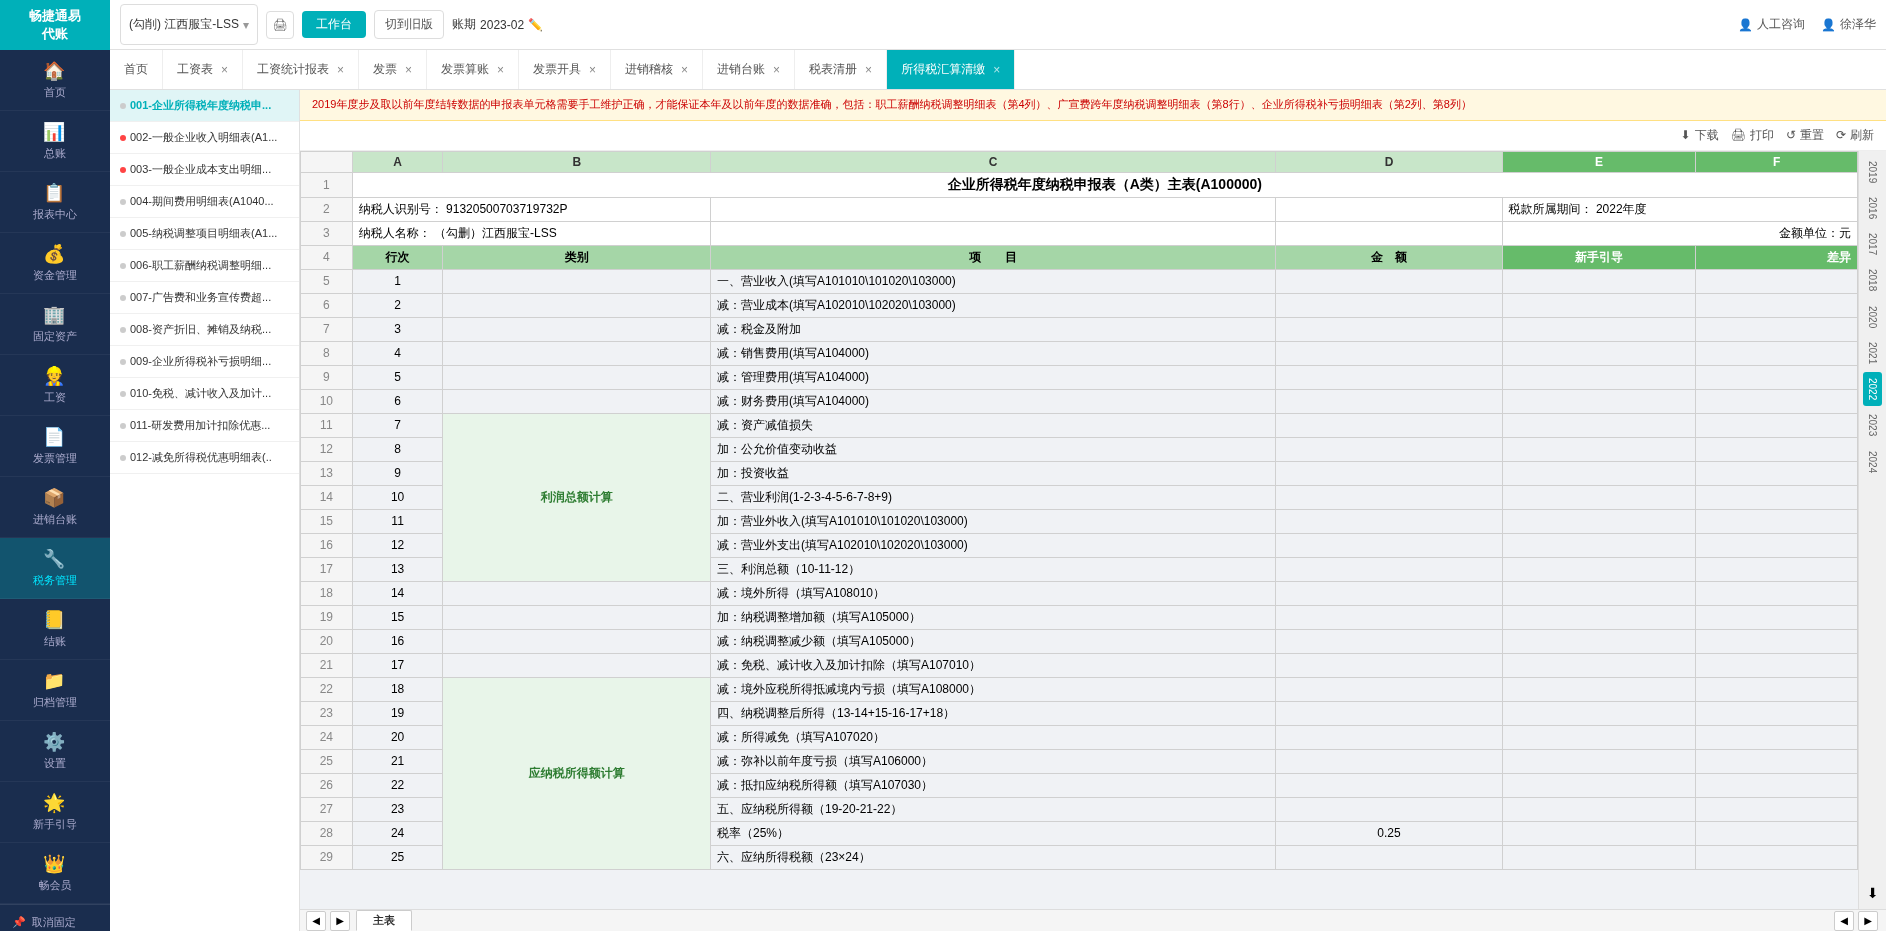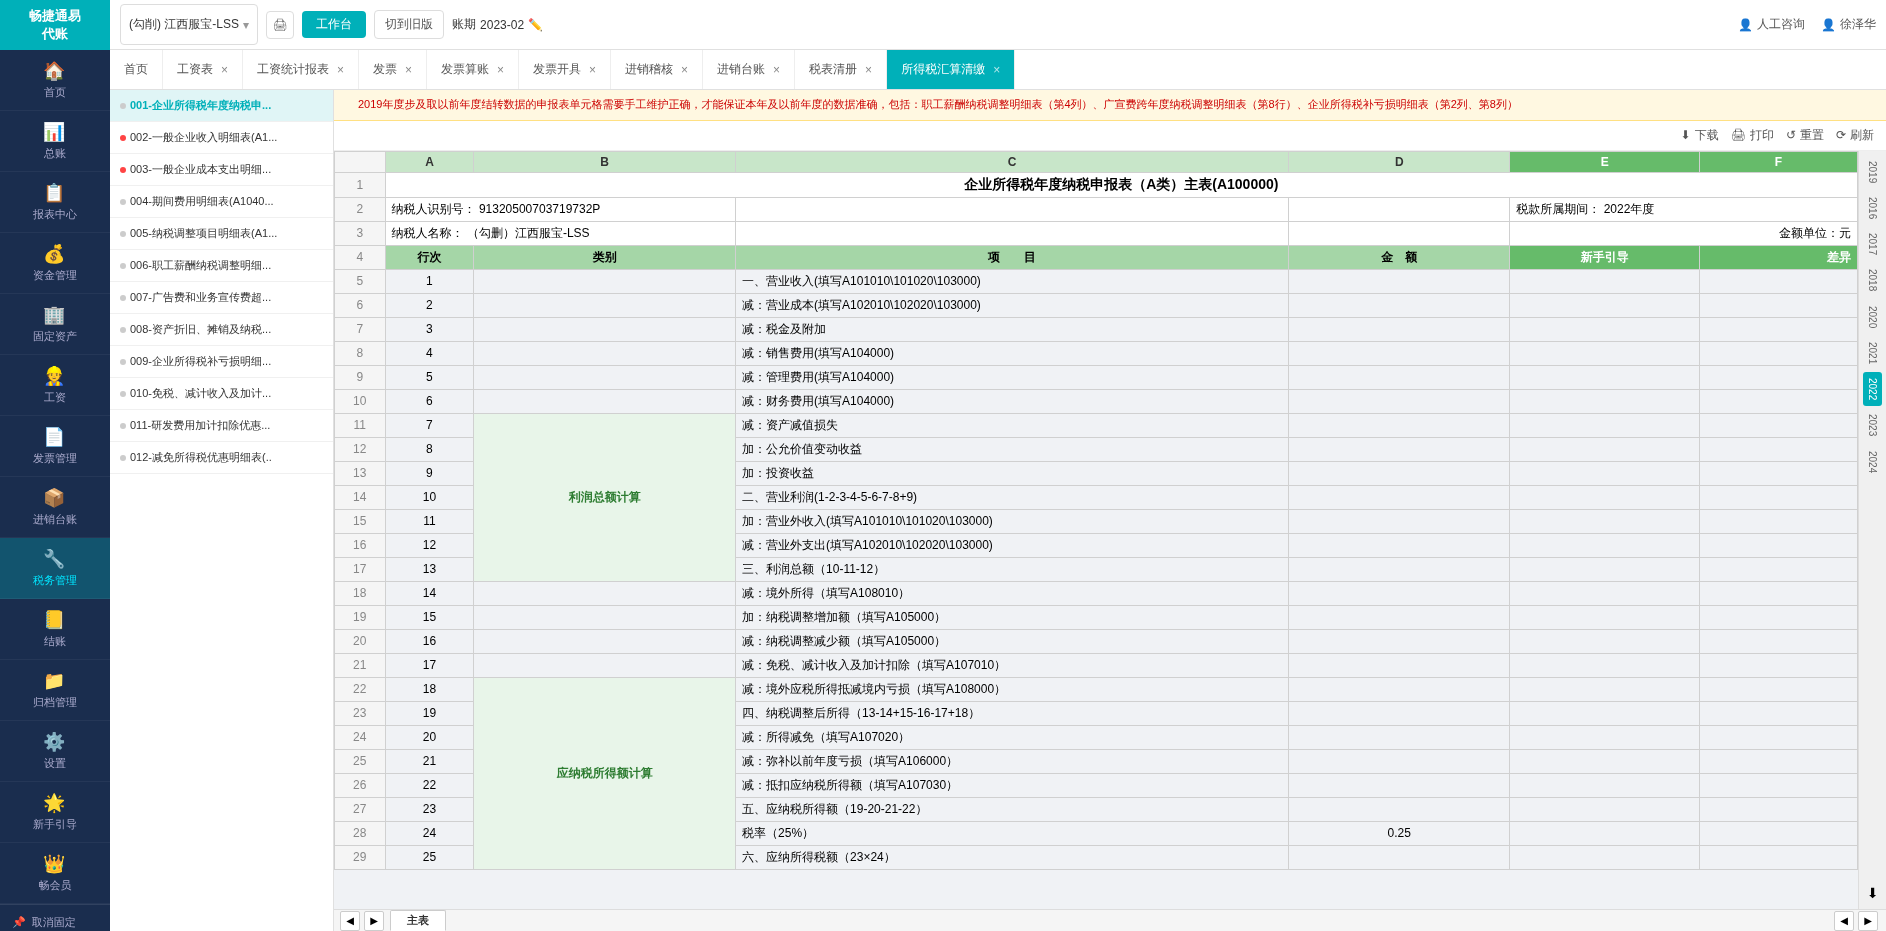--- a/index.html
+++ b/index.html
@@ -31,31 +31,31 @@
     
     .navtabs { background: #fff; height: 40px; display: flex; align-items: center; padding: 0 0; border-bottom: 1px solid #e0e0e0; overflow-x: auto; }
     .navtab { padding: 0 14px; height: 40px; display: flex; align-items: center; gap: 4px; cursor: pointer; font-size: 12px; color: #555; border-right: 1px solid #eee; white-space: nowrap; }
     .navtab.active { background: #00b0b9; color: #fff; }
     .navtab .close { color: inherit; opacity: 0.7; margin-left: 4px; }
 
     
     .content-area { flex: 1; display: flex; overflow: hidden; }
 
     
-    .list-panel { width: 224px; background: #fff; border-right: 1px solid #e0e0e0; overflow-y: auto; flex-shrink: 0; }
+    .list-panel { width: 190px; background: #fff; border-right: 1px solid #e0e0e0; overflow-y: auto; flex-shrink: 0; }
     .list-item { padding: 8px 10px; font-size: 11px; cursor: pointer; border-bottom: 1px solid #f0f0f0; color: #333; display: flex; align-items: center; gap: 4px; }
     .list-item.active { background: #e0f5f6; color: #00b0b9; font-weight: bold; }
     .list-item .dot { width: 6px; height: 6px; border-radius: 50%; background: #ccc; flex-shrink: 0; }
     .list-item.error .dot { background: #f44; }
 
     
     .right-panel { flex: 1; display: flex; flex-direction: column; overflow: hidden; }
 
     
-    .warning-banner { background: #fff8e1; border-bottom: 1px solid #ffe082; padding: 6px 24px; font-size: 11px; color: #c00; line-height: 1.6; }
+    .warning-banner { background: #fff8e1; border-bottom: 1px solid #ffe082; padding: 6px 12px; font-size: 11px; color: #c00; line-height: 1.6; }
 
     
     .panel-toolbar { background: #fff; padding: 6px 12px; display: flex; align-items: center; gap: 12px; justify-content: flex-end; border-bottom: 1px solid #eee; }
     .toolbar-btn { display: flex; align-items: center; gap: 4px; cursor: pointer; font-size: 12px; color: #555; }
 
     
     .sheet-area { flex: 1; overflow: auto; position: relative; display: flex; }
     .sheet-container { flex: 1; overflow: auto; }
     table.sheet { border-collapse: collapse; font-size: 12px; min-width: 100%; }
     table.sheet th, table.sheet td { border: 1px solid #d0d0d0; padding: 3px 6px; white-space: nowrap; }

